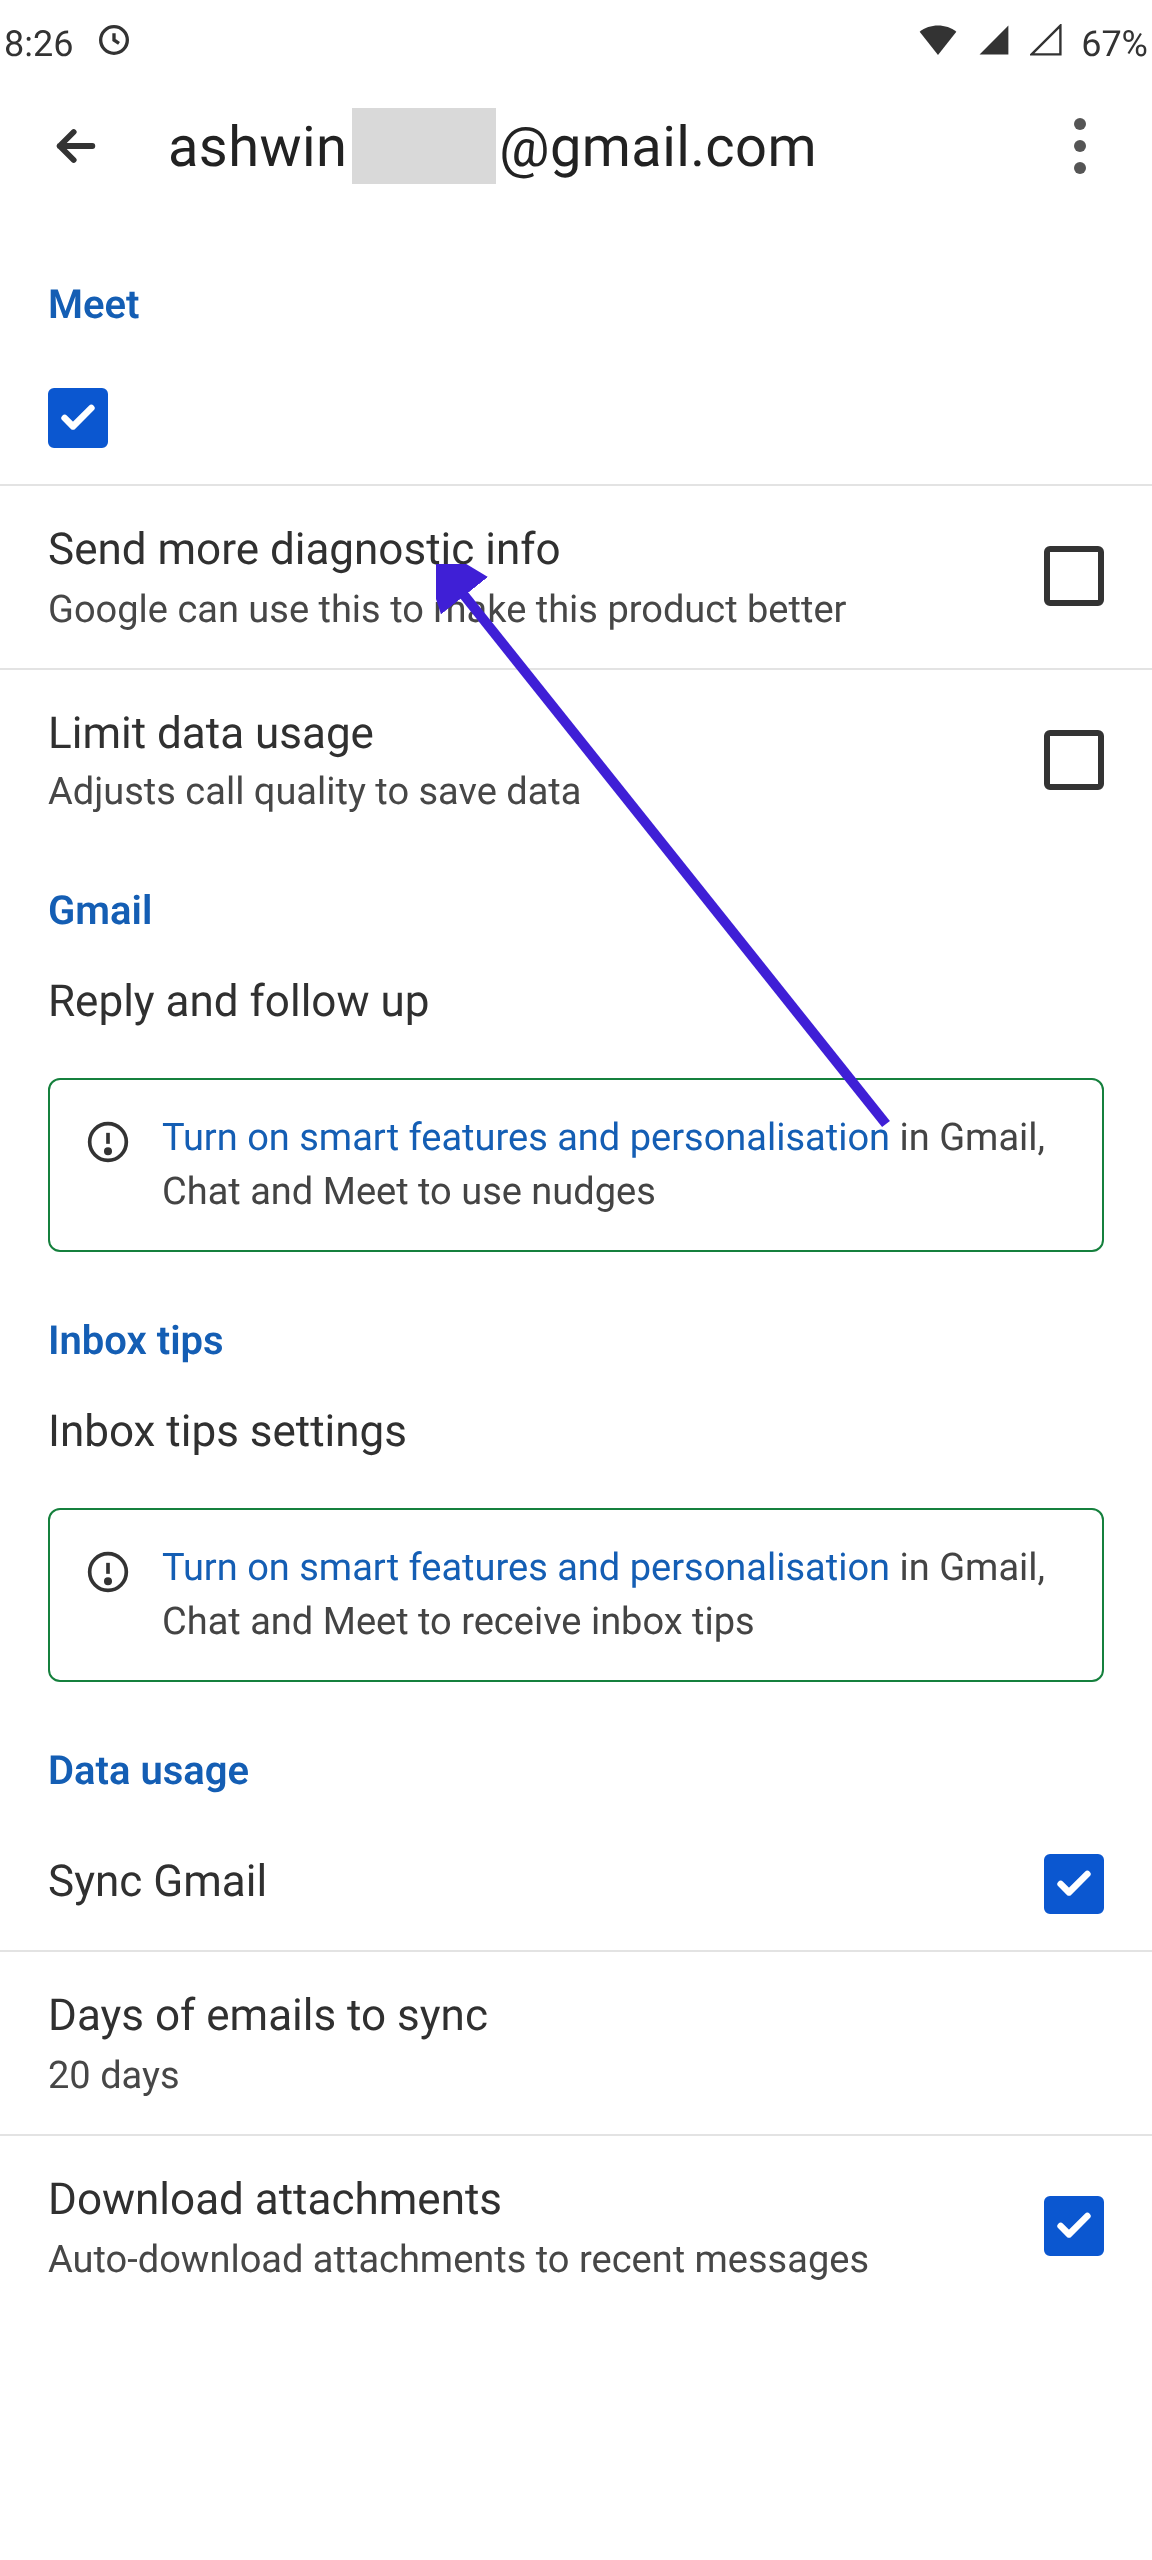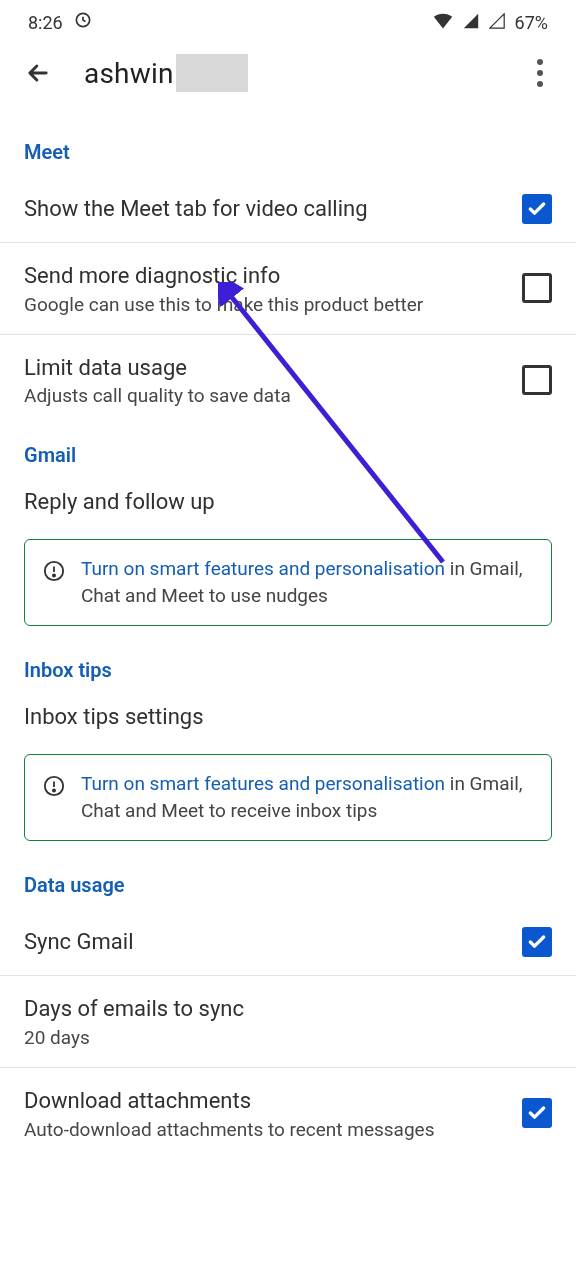--- a/index.html
+++ b/index.html
@@ -3,21 +3,21 @@
   <meta charset="utf-8">
   <style>
     * { margin:0; padding:0; box-sizing:border-box; }
     body {
       width:576px; height:1280px;
       font-family:-apple-system,BlinkMacSystemFont,"Segoe UI",Roboto,sans-serif;
       background:#fff; color:#212121; overflow:hidden; position:relative;
     }
     .status-bar {
       display:flex; justify-content:space-between; align-items:center;
-      padding:4px 28px 0; height:40px; font-size:18px; color:#333;
+      padding:4px 2px 0; height:40px; font-size:18px; color:#333;
     }
     .status-left { display:flex; align-items:center; gap:10px; }
     .status-right { display:flex; align-items:center; gap:10px; }
     .app-bar {
       display:flex; align-items:center; padding:14px 18px 30px 20px; gap:28px;
     }
     .back { width:36px; height:36px; display:flex; align-items:center; justify-content:center; }
     .title-row { flex:1; display:flex; align-items:center; font-size:28px; letter-spacing:.2px; color:#222; }
     .redact { display:inline-block; width:72px; height:38px; background:#d9d9d9; margin:0 2px; }
     .more { width:36px; display:flex; flex-direction:column; align-items:center; gap:5px; }
@@ -77,34 +77,32 @@
 
 <div class="app-bar">
   <div class="back">
     <svg width="28" height="28" viewBox="0 0 24 24" fill="none" stroke="#333" stroke-width="2.5" stroke-linecap="round" stroke-linejoin="round">
         <path d="M19 12H5M11 18l-6-6 6-6"></path>
       </svg>
   </div>
   <div class="title-row">
     <span>ashwin</span>
     <span class="redact"></span>
+    <span>@gmail.com</span>
   </div>
   <div class="more">
       <span></span>
       <span></span>
       <span></span>
     </div>
 </div>
 
 <div class="section-header">Meet</div>
 
 <div class="row">
-  <div class="text">
-      <div class="primary">Show the Meet tab for video calling</div>
-    </div>
   <div class="checkbox checked">
     <svg width="20" height="20" viewBox="0 0 24 24" fill="none" stroke="#fff" stroke-width="4" stroke-linecap="round" stroke-linejoin="round">
         <polyline points="4 12 9 17 20 6"></polyline>
       </svg>
   </div>
 </div>
 <div class="divider"></div>
 
 <div class="row">
   <div class="text">

